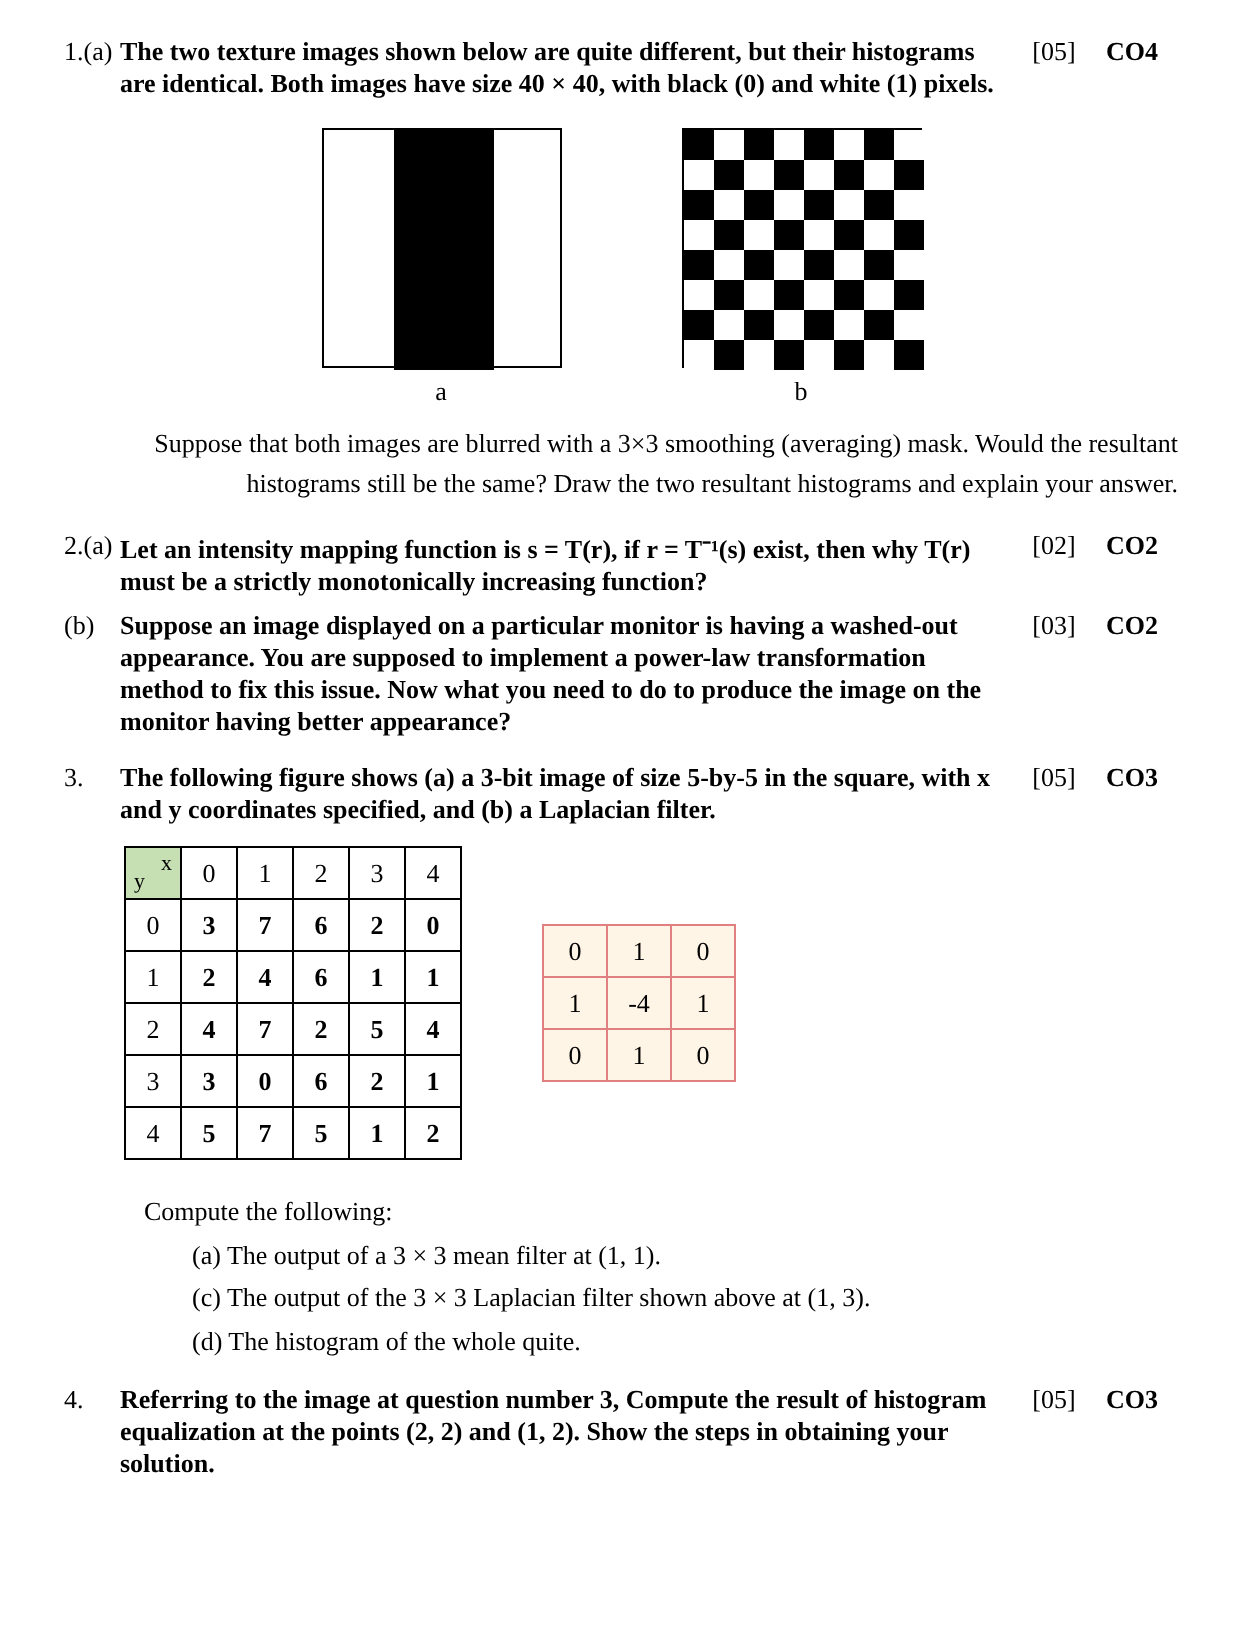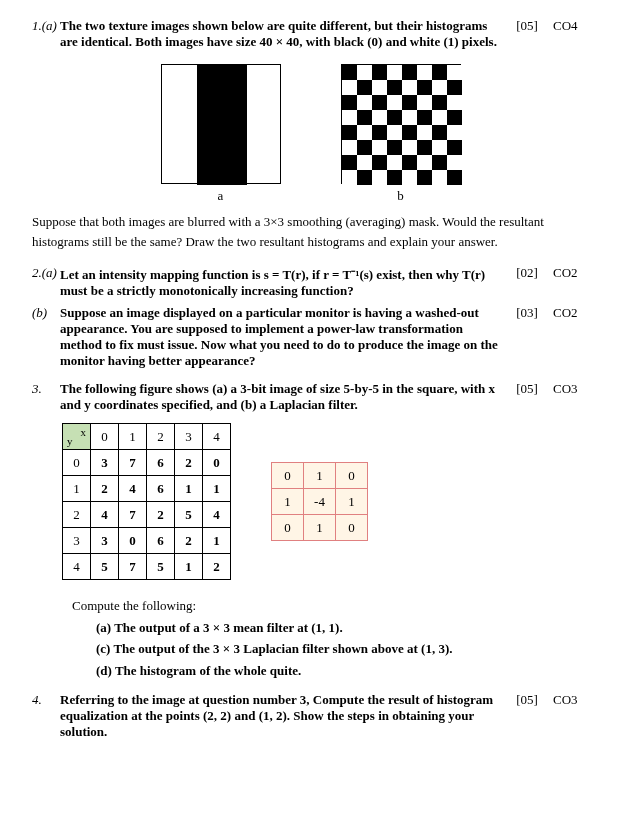--- a/index.html
+++ b/index.html
@@ -16,34 +16,33 @@
       margin-bottom: 12px;
     }
     .question-row {
       display: flex;
       align-items: flex-start;
       margin-bottom: 6px;
     }
     .q-num {
       min-width: 28px;
       font-weight: normal;
-      font-style: italic;
     }
     .q-text {
       flex: 1;
       font-weight: bold;
     }
     .q-mark {
       min-width: 48px;
       text-align: center;
       padding-right: 4px;
     }
     .q-co {
       min-width: 36px;
-      font-weight: normal;
+      font-weight: bold;
     }
     .images-row {
       display: flex;
       justify-content: center;
       gap: 60px;
       margin: 14px 0 6px 0;
     }
     .img-container {
       display: flex;
       flex-direction: column;
@@ -82,20 +81,21 @@
       grid-template-columns: repeat(8, 15px);
       grid-template-rows: repeat(8, 15px);
     }
     .cell-w { background: #fff; }
     .cell-b { background: #000; }
 
     .blurring-text {
       margin: 8px 0 14px 0;
       font-size: 13px;
       line-height: 1.5;
+      text-align: right;
     }
 
     
     .tables-row {
       display: flex;
       align-items: center;
       gap: 40px;
       margin: 10px 0 6px 30px;
     }
     .img-table {
@@ -173,21 +173,20 @@
     .compute-block p {
       margin-bottom: 2px;
       line-height: 1.5;
       margin-left: 40px;
     }
     .compute-items {
       margin-left: 24px;
     }
     .compute-items p {
       margin-bottom: 2px;
-      font-weight: bold;
     }
   </style>
 </head>
 <body>
 
 <div class="question-block">
   <div class="question-row">
     <span class="q-num">1.(a)</span>
     <span class="q-text">The two texture images shown below are quite different, but their histograms are identical. Both images have size 40 × 40, with black (0) and white (1) pixels.</span>
     <span class="q-mark">[05]</span>
@@ -279,21 +278,21 @@
 
 <div class="question-block">
   <div class="question-row">
     <span class="q-num">2.(a)</span>
     <span class="q-text">Let an intensity mapping function is s = T(r), if r = T⁻¹(s) exist, then why T(r) must be a strictly monotonically increasing function?</span>
     <span class="q-mark">[02]</span>
     <span class="q-co">CO2</span>
   </div>
   <div class="question-row">
     <span class="q-num">(b)</span>
-    <span class="q-text">Suppose an image displayed on a particular monitor is having a washed-out appearance. You are supposed to implement a power-law transformation method to fix must issue. Now what you need to do to produce the image on the monitor having better appearance?</span>
+    <span class="q-text">Suppose an image displayed on a particular monitor is having a washed-out appearance. You are supposed to implement a power-law transformation method to fix this issue. Now what you need to do to produce the image on the monitor having better appearance?</span>
     <span class="q-mark">[03]</span>
     <span class="q-co">CO2</span>
   </div>
 </div>
 
 <div class="question-block">
   <div class="question-row">
     <span class="q-num">3.</span>
     <span class="q-text">The following figure shows (a) a 3-bit image of size 5-by-5 in the square, with x and y coordinates specified, and (b) a Laplacian filter.</span>
     <span class="q-mark">[05]</span>

